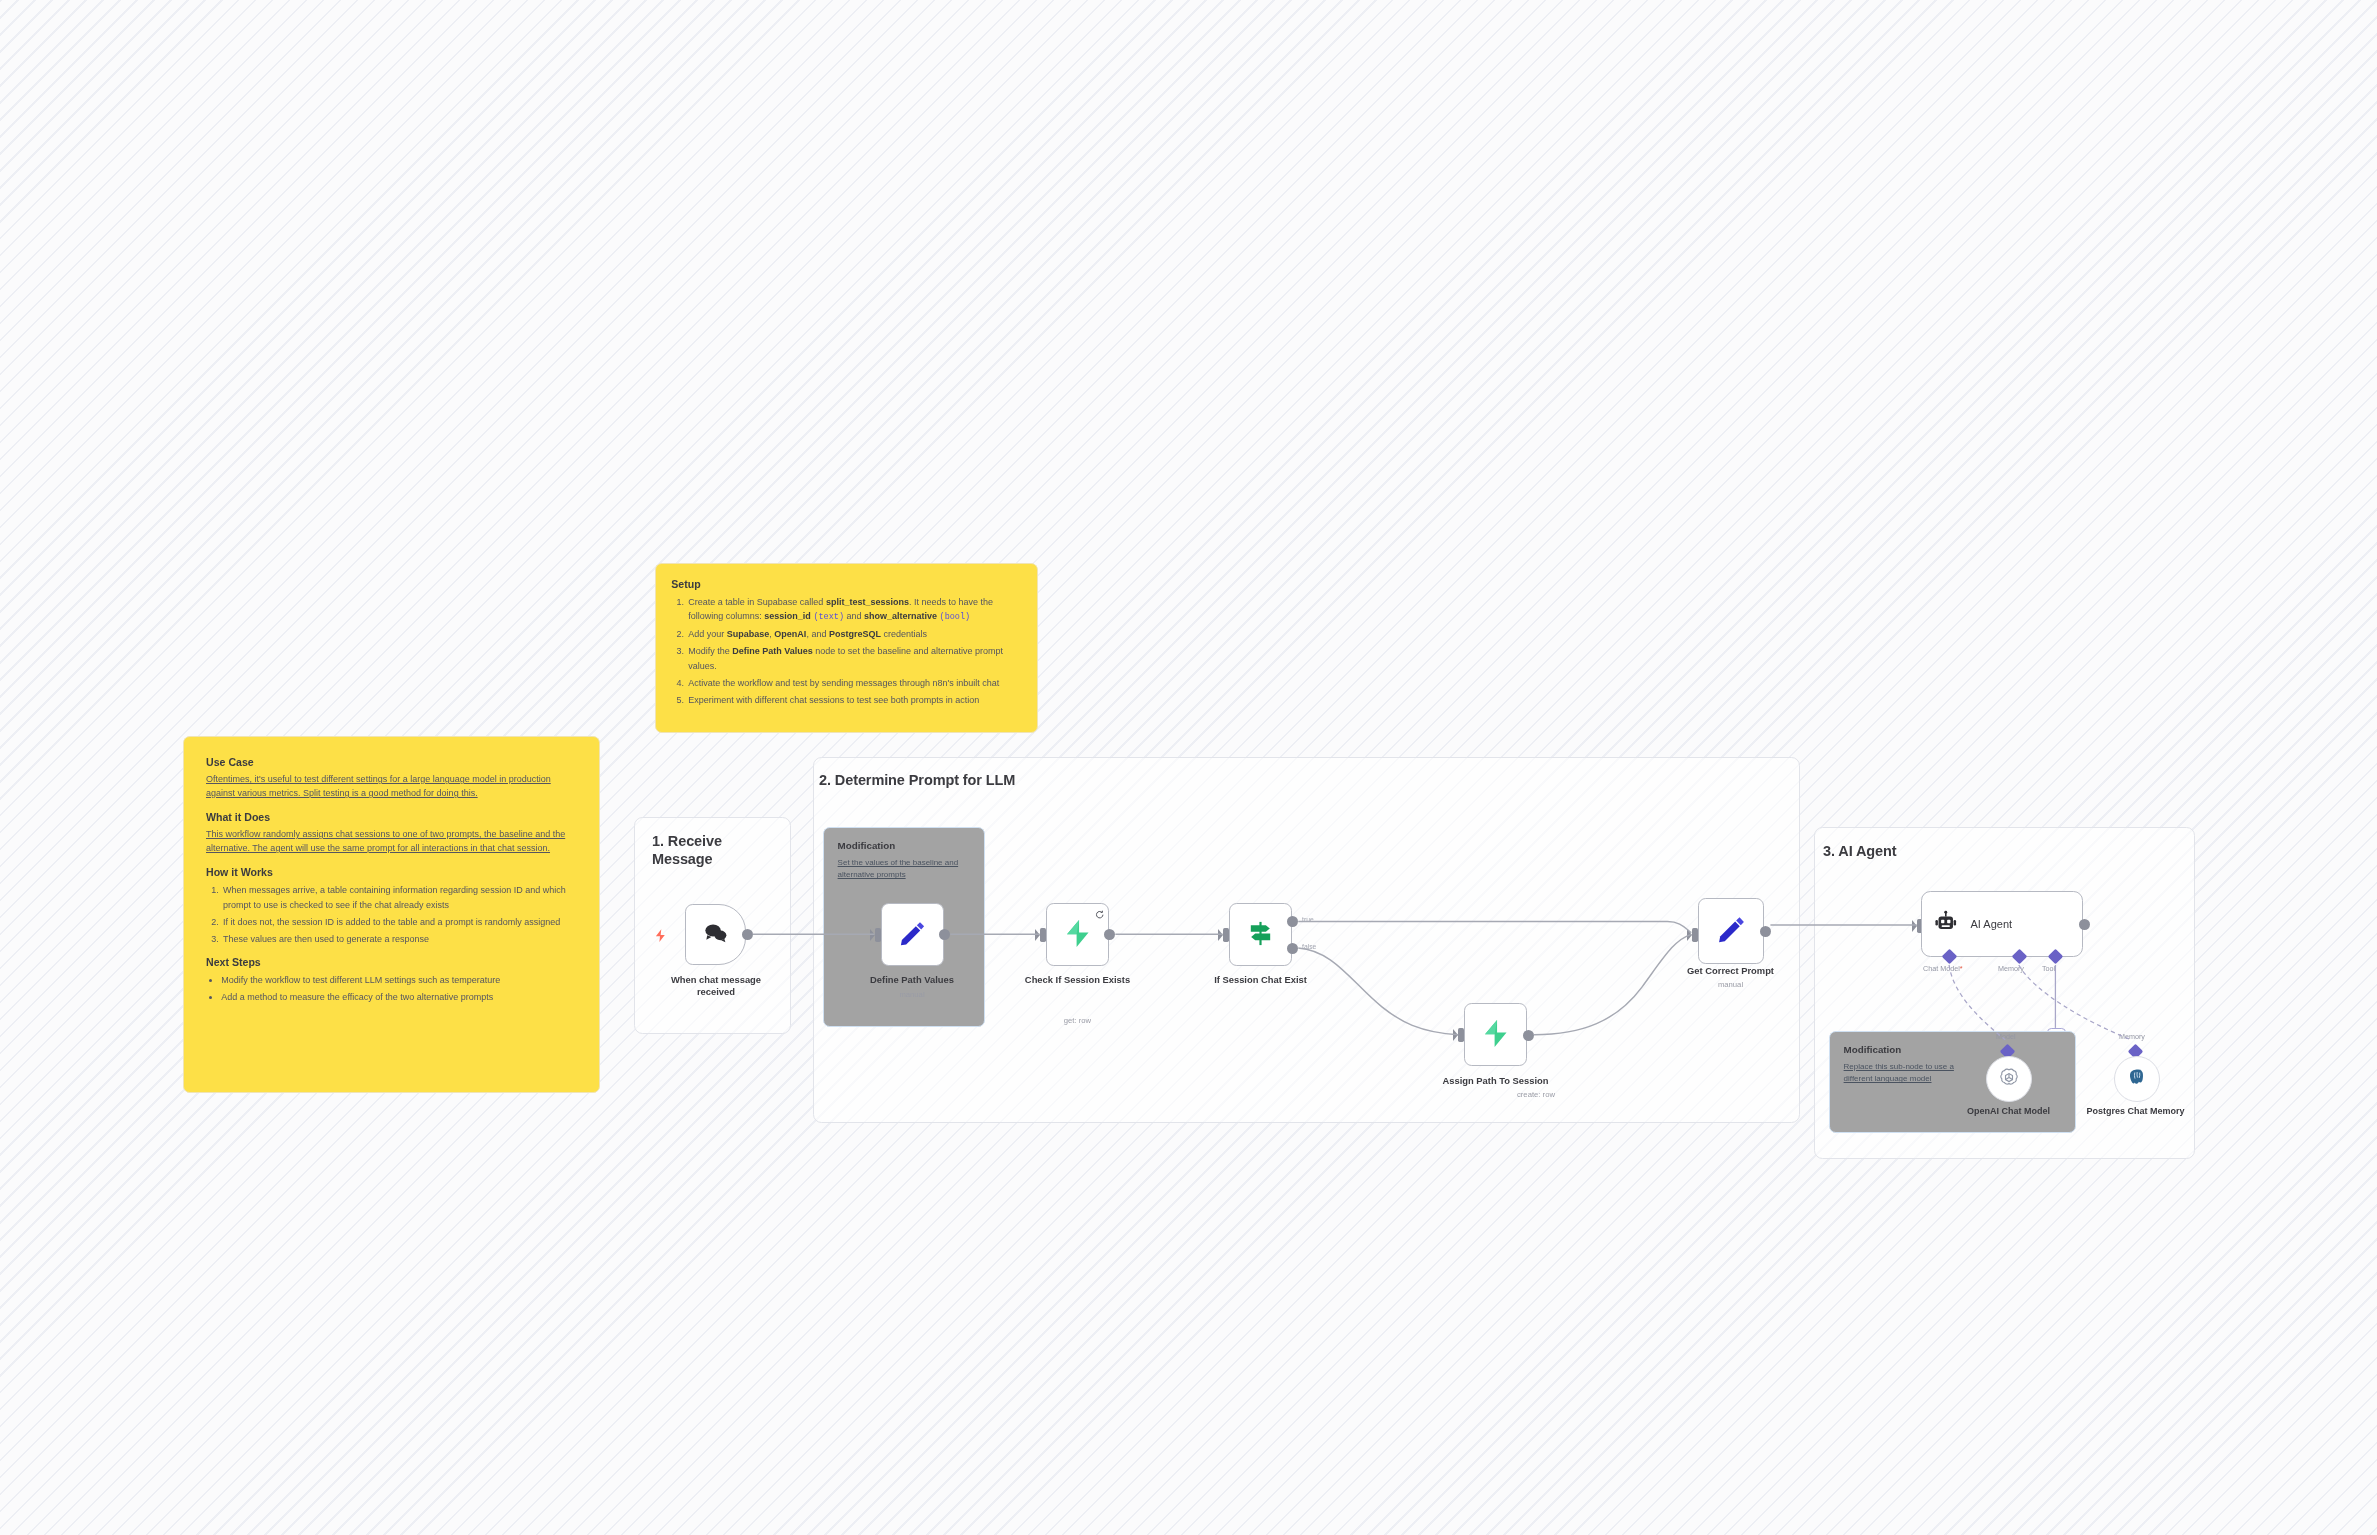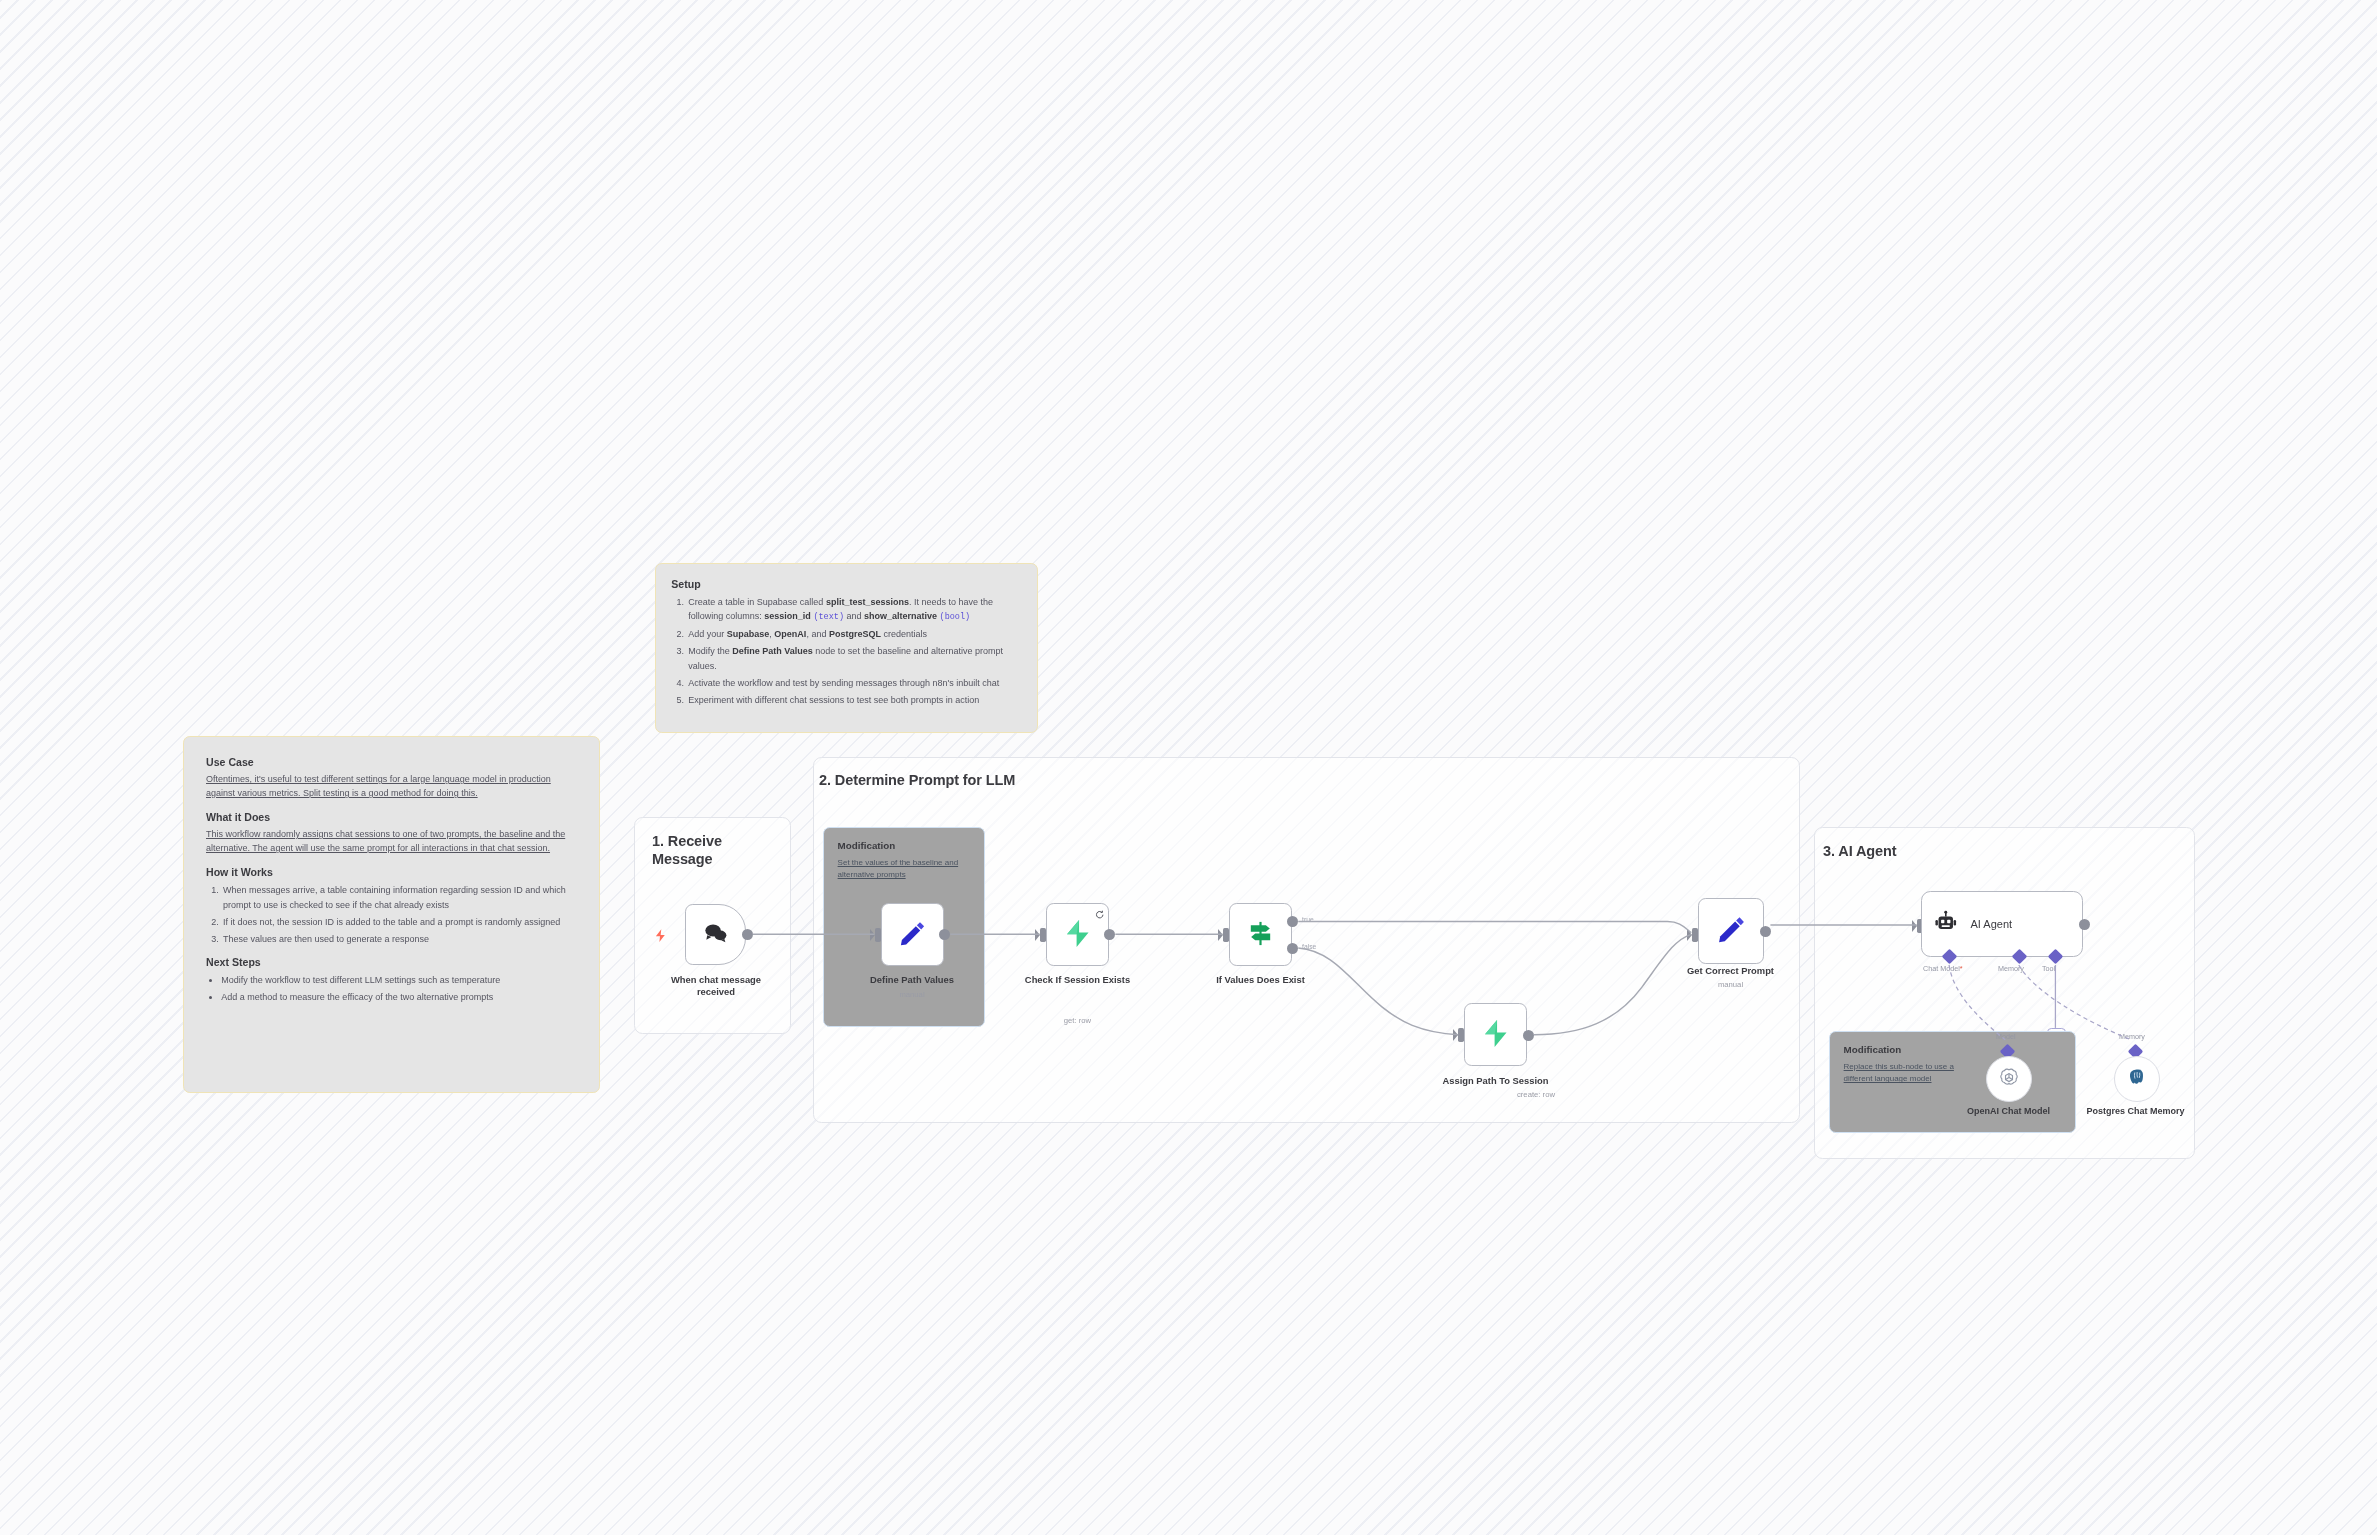--- a/index.html
+++ b/index.html
@@ -10,21 +10,21 @@
     background-image:repeating-linear-gradient(135deg,
         rgba(226,229,238,0.55) 0px,
         rgba(226,229,238,0.55) 1.7px,
         rgba(255,255,255,0) 1.7px,
         rgba(255,255,255,0) 12px);
   }
   #canvas{position:absolute;inset:0;}
 
   
   .sticky{position:absolute;border-radius:6.8px;box-sizing:border-box;}
-  .sticky-yellow{background:#e5e5e5;border:0.9px solid #f0e4b6;}
+  .sticky-yellow{background:#fde047;border:0.9px solid #f0e4b6;}
   .sticky-blue{background:#a3a3a3;border:0.9px solid #cfe0f2;}
   .sticky h1{font-size:22px;line-height:1.3;margin:0 0 13.6px 0;color:#3b3b40;font-weight:700;letter-spacing:-0.2px;}
   .sticky h3{font-size:10.6px;margin:0 0 5.1px 0;color:#3b3b40;font-weight:700;}
   .sticky p{font-size:9px;line-height:1.55;margin:0 0 10.2px 0;color:#555560;text-decoration:underline;}
   .sticky ol,.sticky ul{margin:0 0 10.2px 0;padding-left:15.3px;}
   .sticky li{font-size:9px;line-height:1.6;color:#555560;margin-bottom:2.6px;}
   .sticky ol li{padding-left:1.7px;}
   .sticky b{font-weight:700;color:#3b3b40;}
   .code{color:#5b4fd6;font-family:"Liberation Mono",monospace;font-size:8.5px;}
   .sticky-blue h3{font-size:9.8px;margin:0 0 6px 0;}
@@ -174,21 +174,21 @@
         <rect x="11.1" y="2.4" width="1.8" height="19.2"></rect>
         <path d="M4 5.2 h12.4 l3.3 2.7 -3.3 2.7 H4 z"></path>
         <path d="M20 12.1 H7.6 l-3.3 2.7 3.3 2.7 H20 z"></path>
       </svg>
     </span>
   </div>
   <div class="port-out" style="left:1287px;top:916px;"></div>
   <div class="edge-label" style="left:1302px;top:916px;">true</div>
   <div class="port-out" style="left:1287px;top:943px;"></div>
   <div class="edge-label" style="left:1302px;top:943px;">false</div>
-  <div class="node-label" style="left:1201px;top:974px;width:119px;">If Values Does Exist</div>
+  <div class="node-label" style="left:1201px;top:974px;width:119px;">If Session Chat Exist</div>
 
   <div class="port-in" style="left:1458px;top:1028px;"></div>
   <div class="node" style="left:1464px;top:1003px;width:63px;height:63px;">
     <span>
       <svg width="27" height="29" viewBox="0 0 24 26">
         <path d="M13.4 0.8 L2.6 13.6 h8.6 v11.6 L21.9 12.2 h-8.5 z" fill="#3ecf8e"></path>
         <path d="M13.4 0.8 L2.6 13.6 h8.6 z" fill="#55d9a1"></path>
       </svg>
     </span>
   </div>

